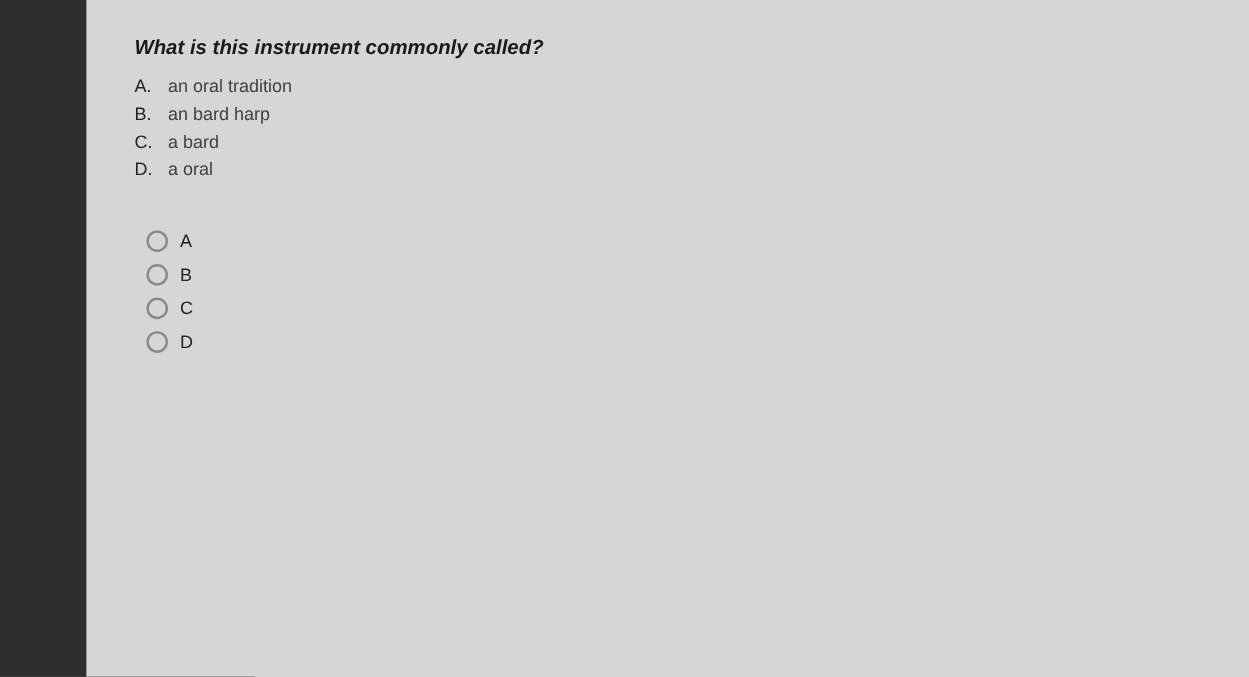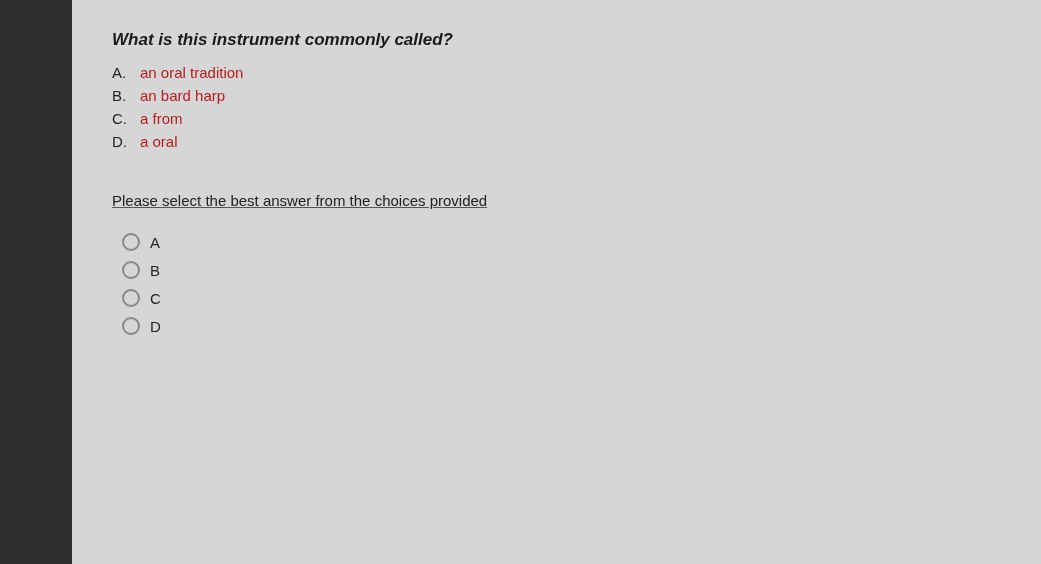--- a/index.html
+++ b/index.html
@@ -54,21 +54,21 @@
       color: #222;
     }
 
     .choice-letter {
       min-width: 28px;
       font-weight: normal;
       color: #222;
     }
 
     .choice-text {
-      color: #b91c1c;
+      color: #404040;
     }
 
     .prompt-text {
       font-size: 15px;
       color: #222;
       margin-bottom: 24px;
       text-decoration: underline;
       text-decoration-color: #555;
     }
 
@@ -116,29 +116,28 @@
     <li class="choice-item">
       <span class="choice-letter">A.</span>
       <span class="choice-text">an oral tradition</span>
     </li>
     <li class="choice-item">
       <span class="choice-letter">B.</span>
       <span class="choice-text">an bard harp</span>
     </li>
     <li class="choice-item">
       <span class="choice-letter">C.</span>
-      <span class="choice-text">a from</span>
+      <span class="choice-text">a bard</span>
     </li>
     <li class="choice-item">
       <span class="choice-letter">D.</span>
       <span class="choice-text">a oral</span>
     </li>
   </ul>
 
-  <p class="prompt-text">Please select the best answer from the choices provided</p>
 
   <div class="radio-group">
     <label class="radio-item">
       <span class="radio-circle"></span>
       <span class="radio-label">A</span>
     </label>
     <label class="radio-item">
       <span class="radio-circle"></span>
       <span class="radio-label">B</span>
     </label>

